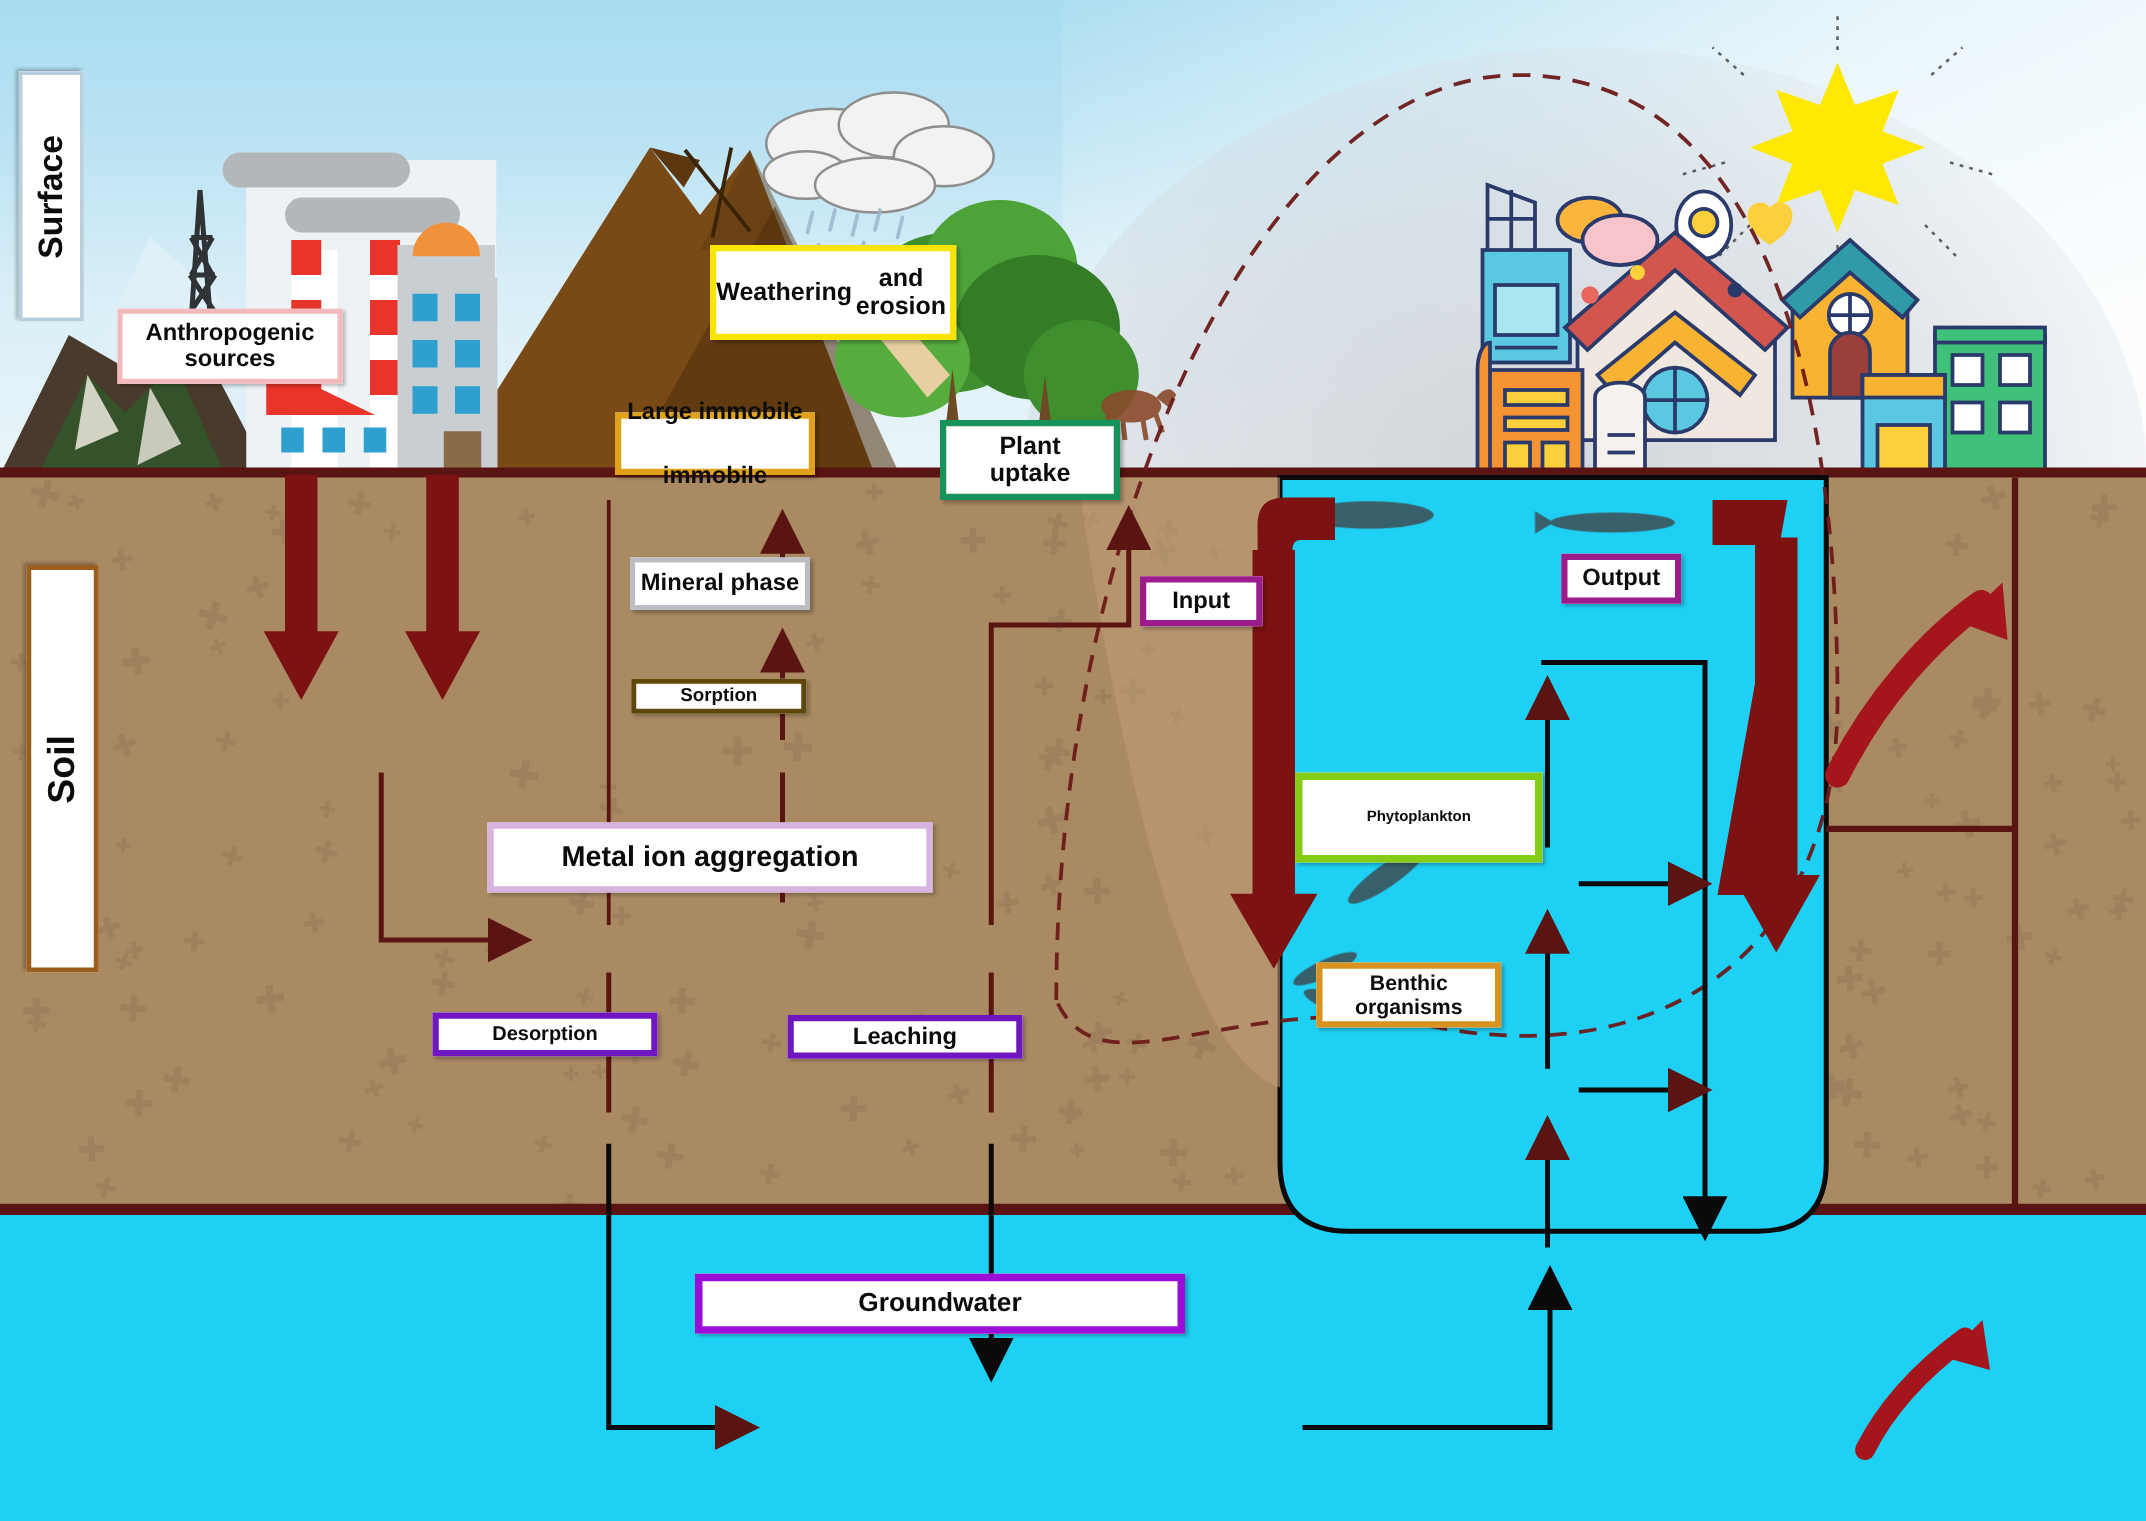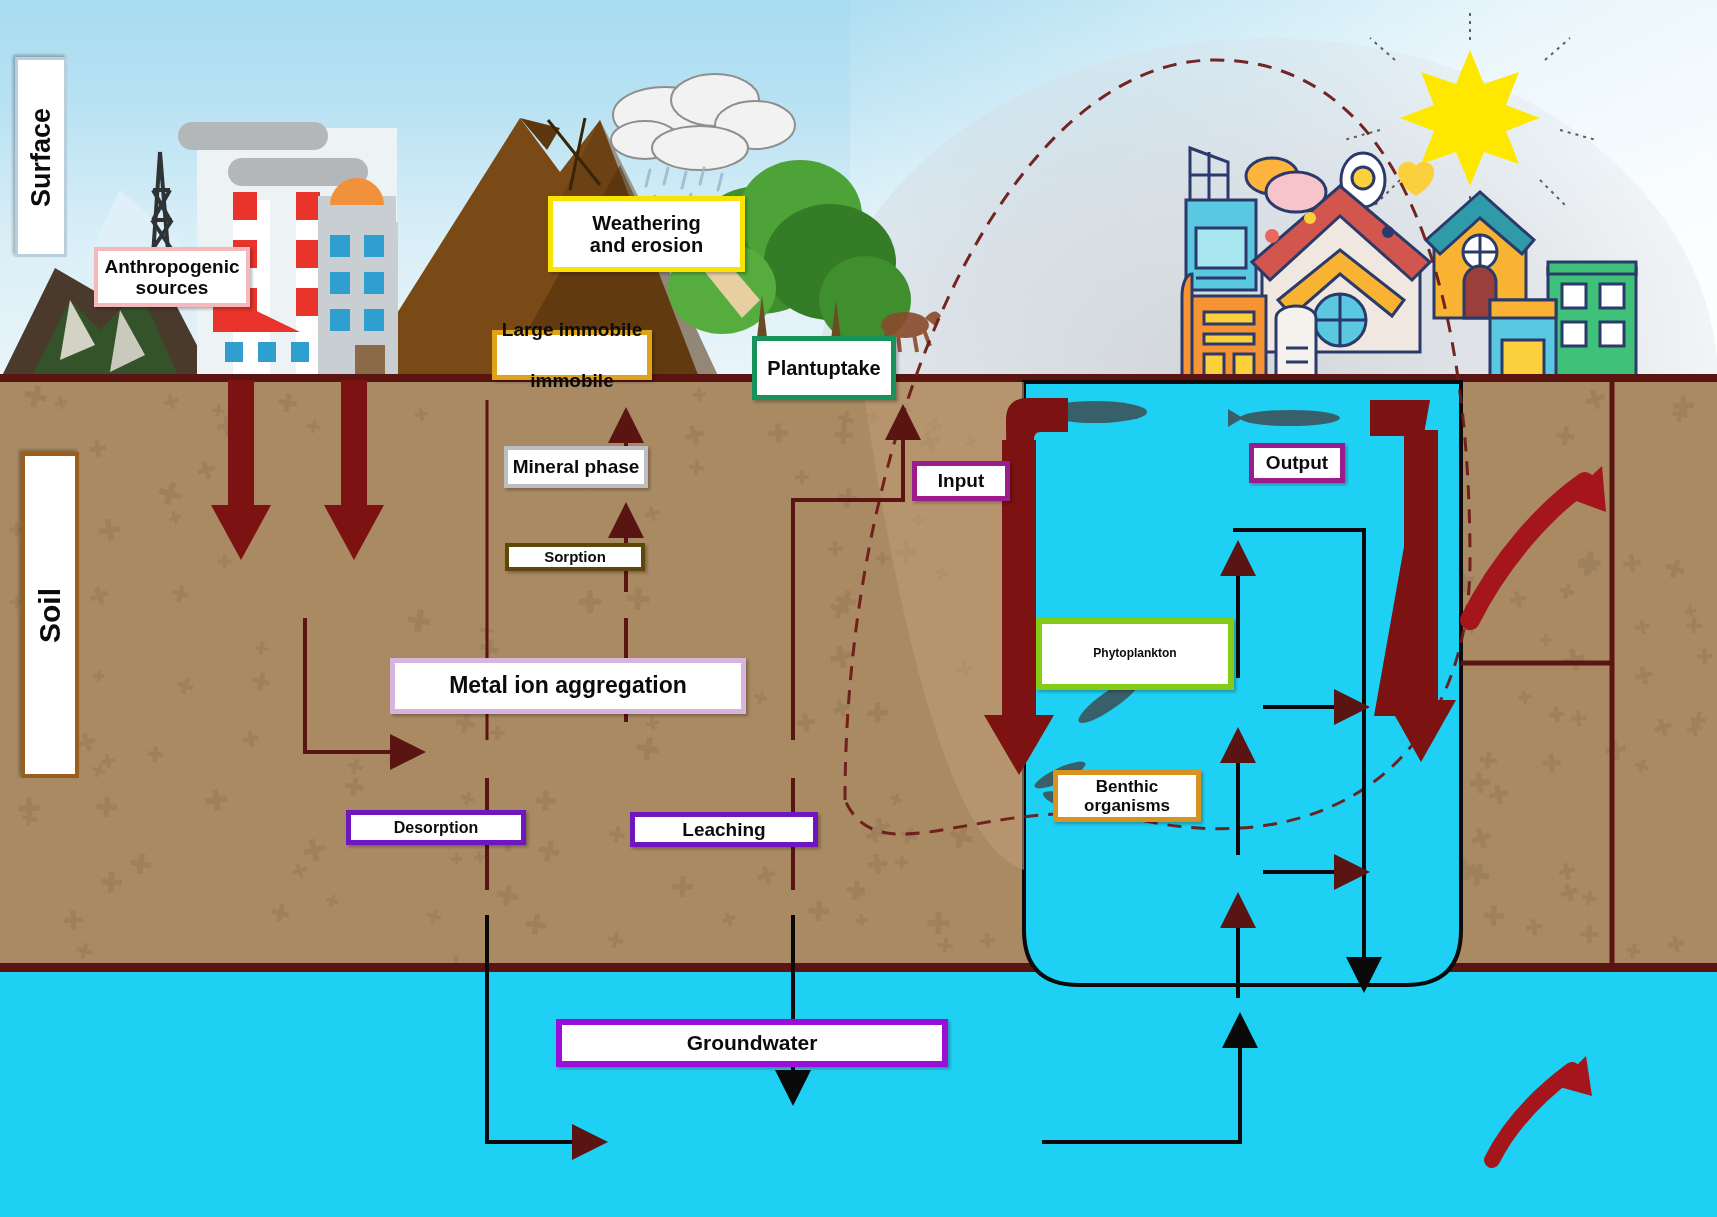--- a/index.html
+++ b/index.html
@@ -568,37 +568,37 @@
   </svg>
 
   <div class="vbox" style="left:15px; top:57px; width:52px; height:200px; border:3px solid #b9cfdb; font-size:27px;">
     <span>Surface</span>
   </div>
 
   <div class="vbox" style="left:21px; top:452px; width:58px; height:326px; border:4px solid #9a5f1e; font-size:30px;">
     <span>Soil</span>
   </div>
 
-  <div class="box" style="left:94px; top:247px; width:156px; height:60px; border:4px solid #f4b9bd; font-size:19px; flex-direction:column;">
+  <div class="box" style="left:94px; top:247px; width:180px; height:60px; border:4px solid #f4b9bd; font-size:19px; flex-direction:column;">
     <span>Anthropogenic</span>
     <span>sources</span>
   </div>
 
-  <div class="box" style="left:548px; top:196px; width:197px; height:76px; border:5px solid #f7e400; font-size:20px; flex-direction:column;">
+  <div class="box" style="left:568px; top:196px; width:197px; height:76px; border:5px solid #f7e400; font-size:20px; flex-direction:row;">
     <span>Weathering</span>
     <span>and erosion</span>
   </div>
 
 
   <div class="box" style="left:492px; top:330px; width:160px; height:50px; border:5px solid #e0a21a; font-size:19px; flex-direction:column;gap:29px;">
     <span>Large immobile</span>
     <span>immobile</span>
   </div>
 
-  <div class="box" style="left:752px; top:336px; width:144px; height:64px; border:5px solid #17925a; font-size:20px; flex-direction:row;">
+  <div class="box" style="left:752px; top:336px; width:144px; height:64px; border:5px solid #17925a; font-size:20px; flex-direction:column;">
     <span>Plant</span>
     <span>uptake</span>
   </div>
 
   <div class="box" style="left:504px; top:446px; width:144px; height:42px; border:4px solid #bdbdc4; font-size:19px;">
     <span>Mineral phase</span>
   </div>
 
   <div class="box" style="left:505px; top:543px; width:140px; height:28px; border:4px solid #5e4708; font-size:15px;">
     <span>Sorption</span>

